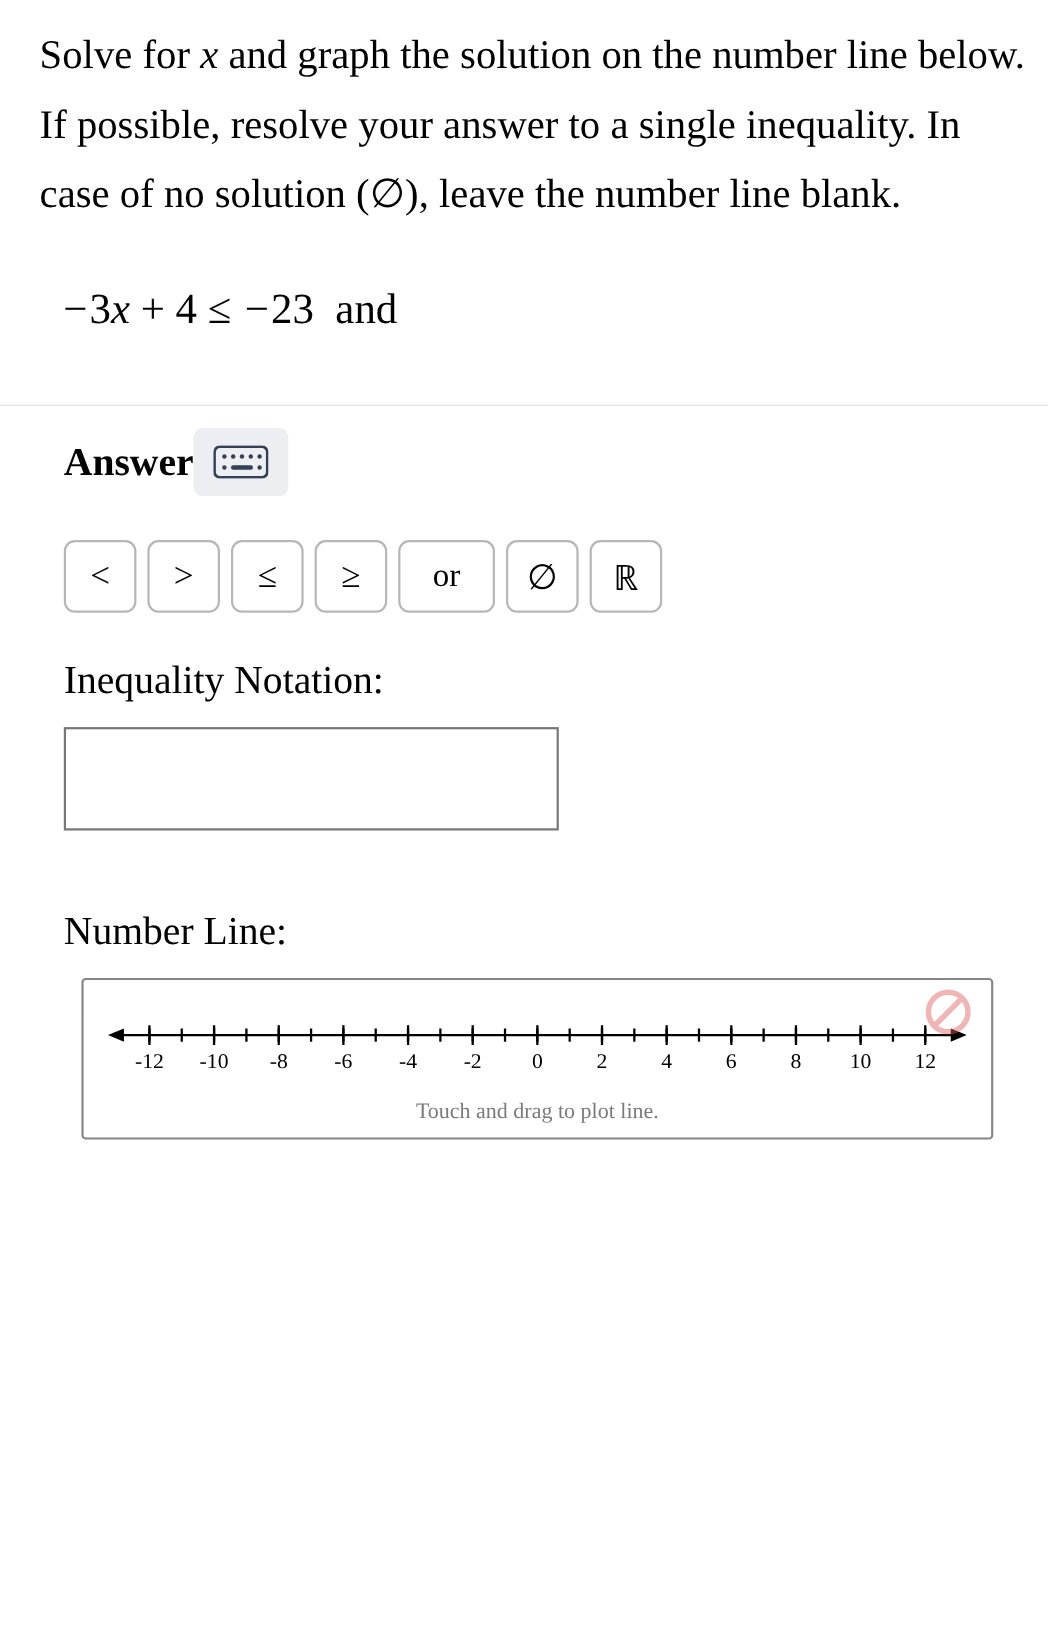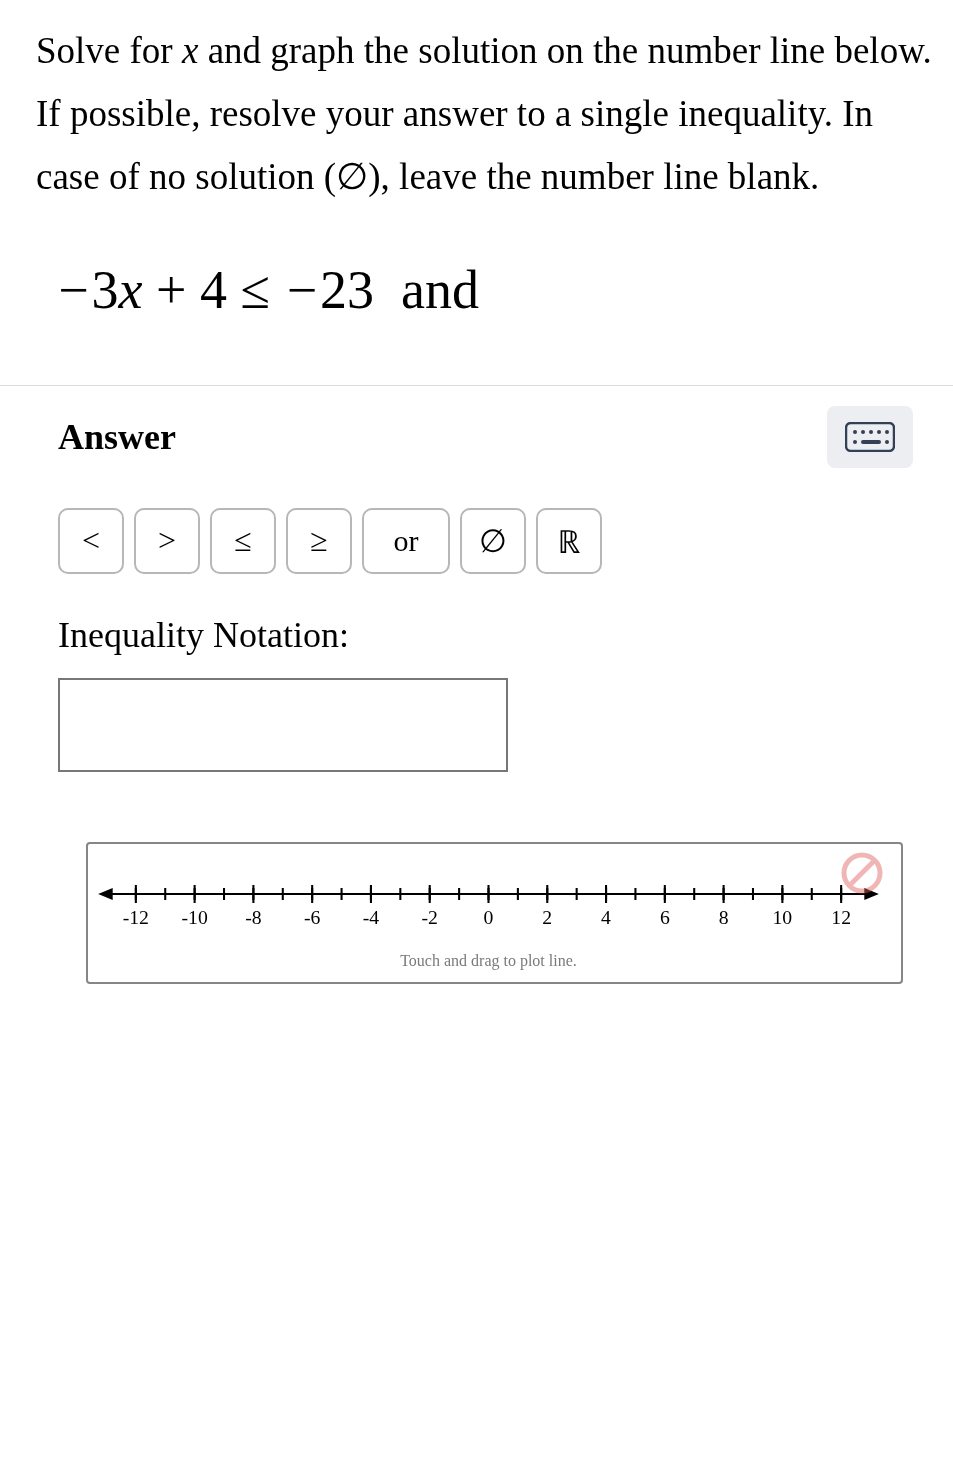--- a/index.html
+++ b/index.html
@@ -1,38 +1,38 @@
 <!DOCTYPE html>
 <html><head>
 <meta charset="utf-8">
 <style>
 *{box-sizing:border-box;margin:0;padding:0}
 body{font-family:Georgia,'Times New Roman',serif;background:#fff;color:#000;width:953px}
 .problem{padding:20px 20px 40px 36px;font-size:37px;line-height:1.7}
-.math-block{padding:10px 55px 60px 55px;font-family:'Times New Roman',serif;font-size:54px}
+.math-block{padding:10px 55px 60px 55px;font-family:'Times New Roman',serif;font-size:39px}
 .math-block .line{margin-bottom:4px}
 .answer-region{padding:20px 40px 20px 58px;border-top:1px solid #ddd}
-.answer-hdr{display:flex;justify-content:space-between;align-items:center;margin-bottom:40px}
+.answer-hdr{display:flex;align-items:center;margin-bottom:40px}
 .answer-hdr h2{font-size:36px;font-weight:bold}
 .kbd-indicator{background:#eceef2;border-radius:8px;padding:16px 18px;display:flex;align-items:center;justify-content:center}
 .kbd-indicator svg{display:block}
 .btn-row{display:flex;gap:10px;margin-bottom:40px}
 .sym-btn{min-width:66px;height:66px;border:2px solid #b7b7b7;border-radius:10px;background:#fff;font-family:'Times New Roman',serif;font-size:32px;display:flex;align-items:center;justify-content:center;cursor:pointer;padding:0 12px}
 .sym-btn.or{font-family:Georgia,serif;font-size:30px;min-width:88px}
 .section-label{font-size:36px;margin-bottom:22px}
 .txt-input{width:450px;height:94px;border:2px solid #777;background:#fff;font-size:28px;padding:8px 12px;font-family:Georgia,serif;margin-bottom:70px;display:block}
-.numline-wrap{border:2px solid #868686;border-radius:4px;padding:28px 18px 12px 6px;position:relative;margin-left:28px;margin-right:10px}
+.numline-wrap{border:2px solid #868686;border-radius:4px;padding:28px 18px 12px 18px;position:relative;margin-left:16px;margin-right:10px}
 .clear-ind{position:absolute;top:8px;right:18px;width:42px;height:42px;border-radius:50%;display:flex;align-items:center;justify-content:center;opacity:.45}
 .clear-ind svg{display:block}
 .numline-svg{width:100%;height:70px;display:block}
 .numline-svg line.axis{stroke:#000;stroke-width:2}
 .numline-svg line.tick{stroke:#000;stroke-width:2}
 .numline-svg text{font-family:Georgia,serif;font-size:19px;text-anchor:middle}
 .numline-svg polygon{fill:#000}
-.helper{text-align:center;font-size:16px;color:#7a7a7a;margin-top:10px;font-family:Georgia,serif}
+.helper{text-align:center;font-size:20px;color:#7a7a7a;margin-top:10px;font-family:Georgia,serif}
 .rr{font-family:'Times New Roman',serif}
 </style>
 </head>
 <body>
 
 <div class="problem">
   Solve for <span style="font-style:italic;font-family:'Times New Roman',serif">x</span> and graph the solution on the number line below. If possible, resolve your answer to a single inequality. In case of no solution (<span style="font-family:'Times New Roman',serif">∅</span>), leave the number line blank.
 </div>
 
 <div class="math-block">
@@ -63,20 +63,21 @@
     <button class="sym-btn">≤</button>
     <button class="sym-btn">≥</button>
     <button class="sym-btn or">or</button>
     <button class="sym-btn">∅</button>
     <button class="sym-btn rr">ℝ</button>
   </div>
 
   <div class="section-label">Inequality Notation:</div>
   <input class="txt-input" type="text" value="" style="">
 
+  <div class="section-label">Number Line:</div>
 
   <div class="numline-wrap">
     <div class="clear-ind">
       <svg width="42" height="42" viewBox="0 0 42 42">
         <circle cx="21" cy="21" r="18" fill="none" stroke="#e06060" stroke-width="5"></circle>
         <line x1="9" y1="33" x2="33" y2="9" stroke="#e06060" stroke-width="5"></line>
       </svg>
     </div>
     <svg class="numline-svg" id="numline-svg" viewBox="0 0 760 70" preserveAspectRatio="none">
         <line class="axis" x1="12" y1="22" x2="748" y2="22"></line>

